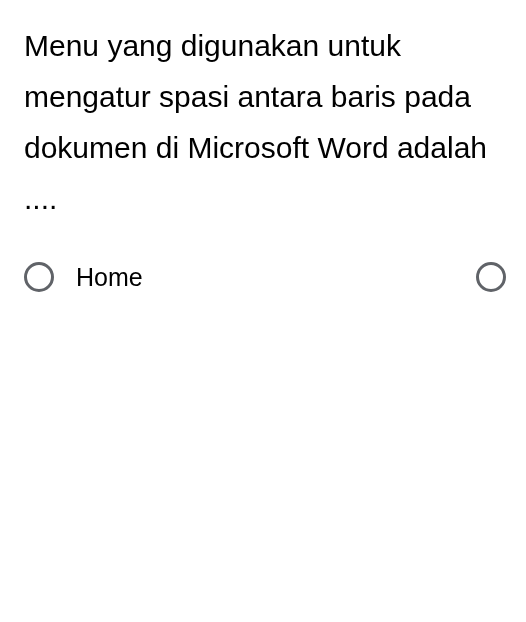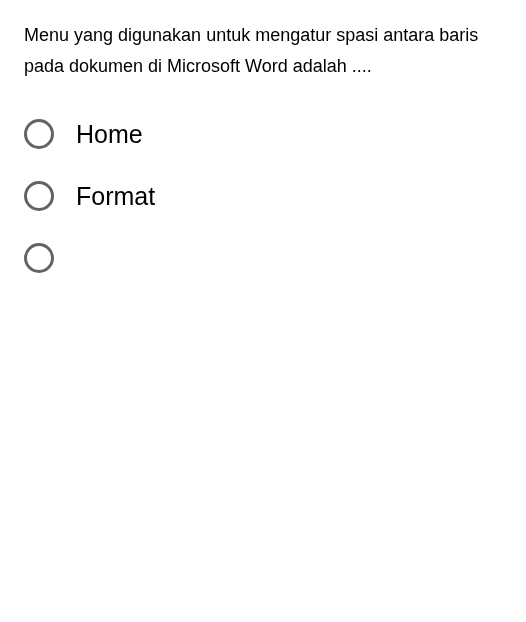--- a/index.html
+++ b/index.html
@@ -8,30 +8,31 @@
       box-sizing: border-box;
     }
     body {
       font-family: Arial, Helvetica, sans-serif;
       background: #ffffff;
       width: 526px;
       padding: 20px 20px 20px 24px;
       color: #000000;
     }
     .question-text {
-      font-size: 18px;
+      font-size: 30px;
       line-height: 1.7;
       color: #000000;
       margin-bottom: 38px;
       font-weight: 400;
     }
     .options-list {
       display: flex;
-      flex-direction: column;
-      gap: 32px;
+      flex-direction: row;
+      gap: 40px;
+      justify-content: space-between;
     }
     .option-item {
       display: flex;
       align-items: center;
       gap: 22px;
       cursor: pointer;
     }
     .radio-circle {
       width: 30px;
       height: 30px;
@@ -50,18 +51,14 @@
 
 <div class="question-text">Menu yang digunakan untuk mengatur spasi antara baris pada dokumen di Microsoft Word adalah ....</div>
 
 <div class="options-list">
   <div class="option-item">
     <div class="radio-circle"></div>
     <span class="option-label">Home</span>
   </div>
   <div class="option-item">
     <div class="radio-circle"></div>
-    <span class="option-label">Format</span>
-  </div>
-  <div class="option-item">
-    <div class="radio-circle"></div>
   </div>
 </div>
 
 </body></html>

